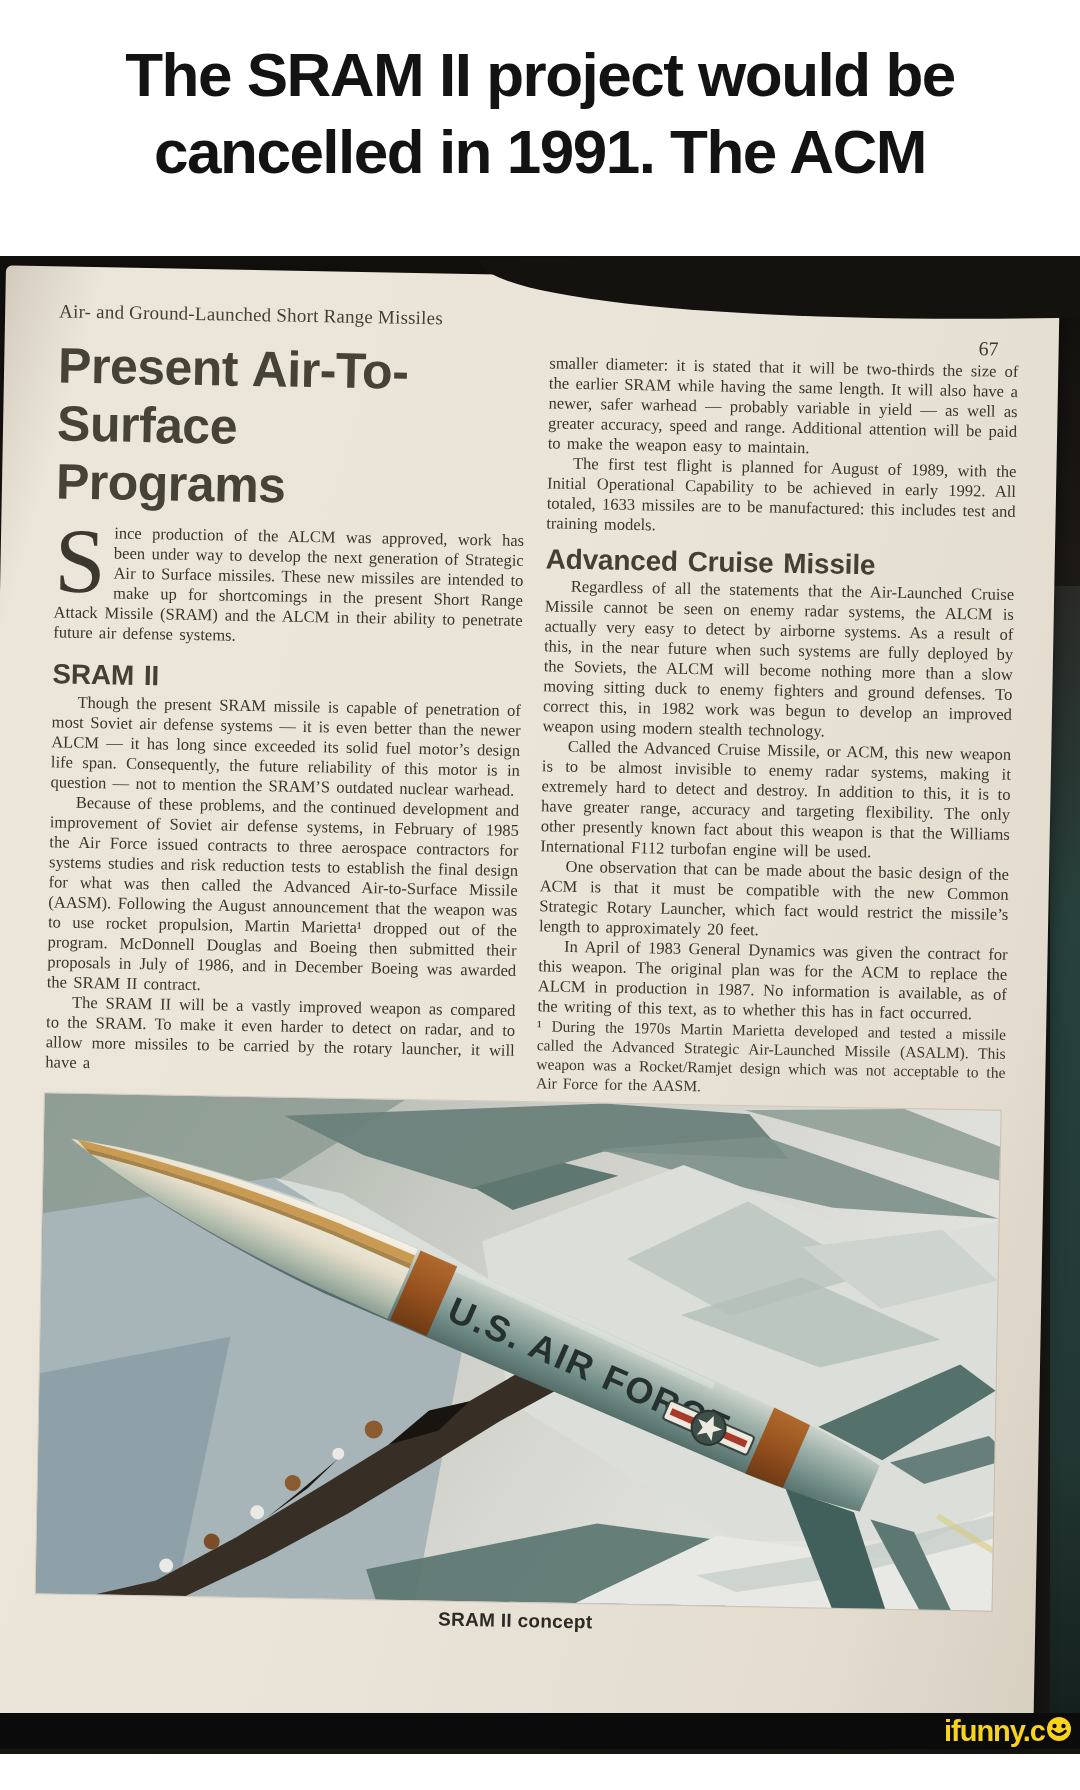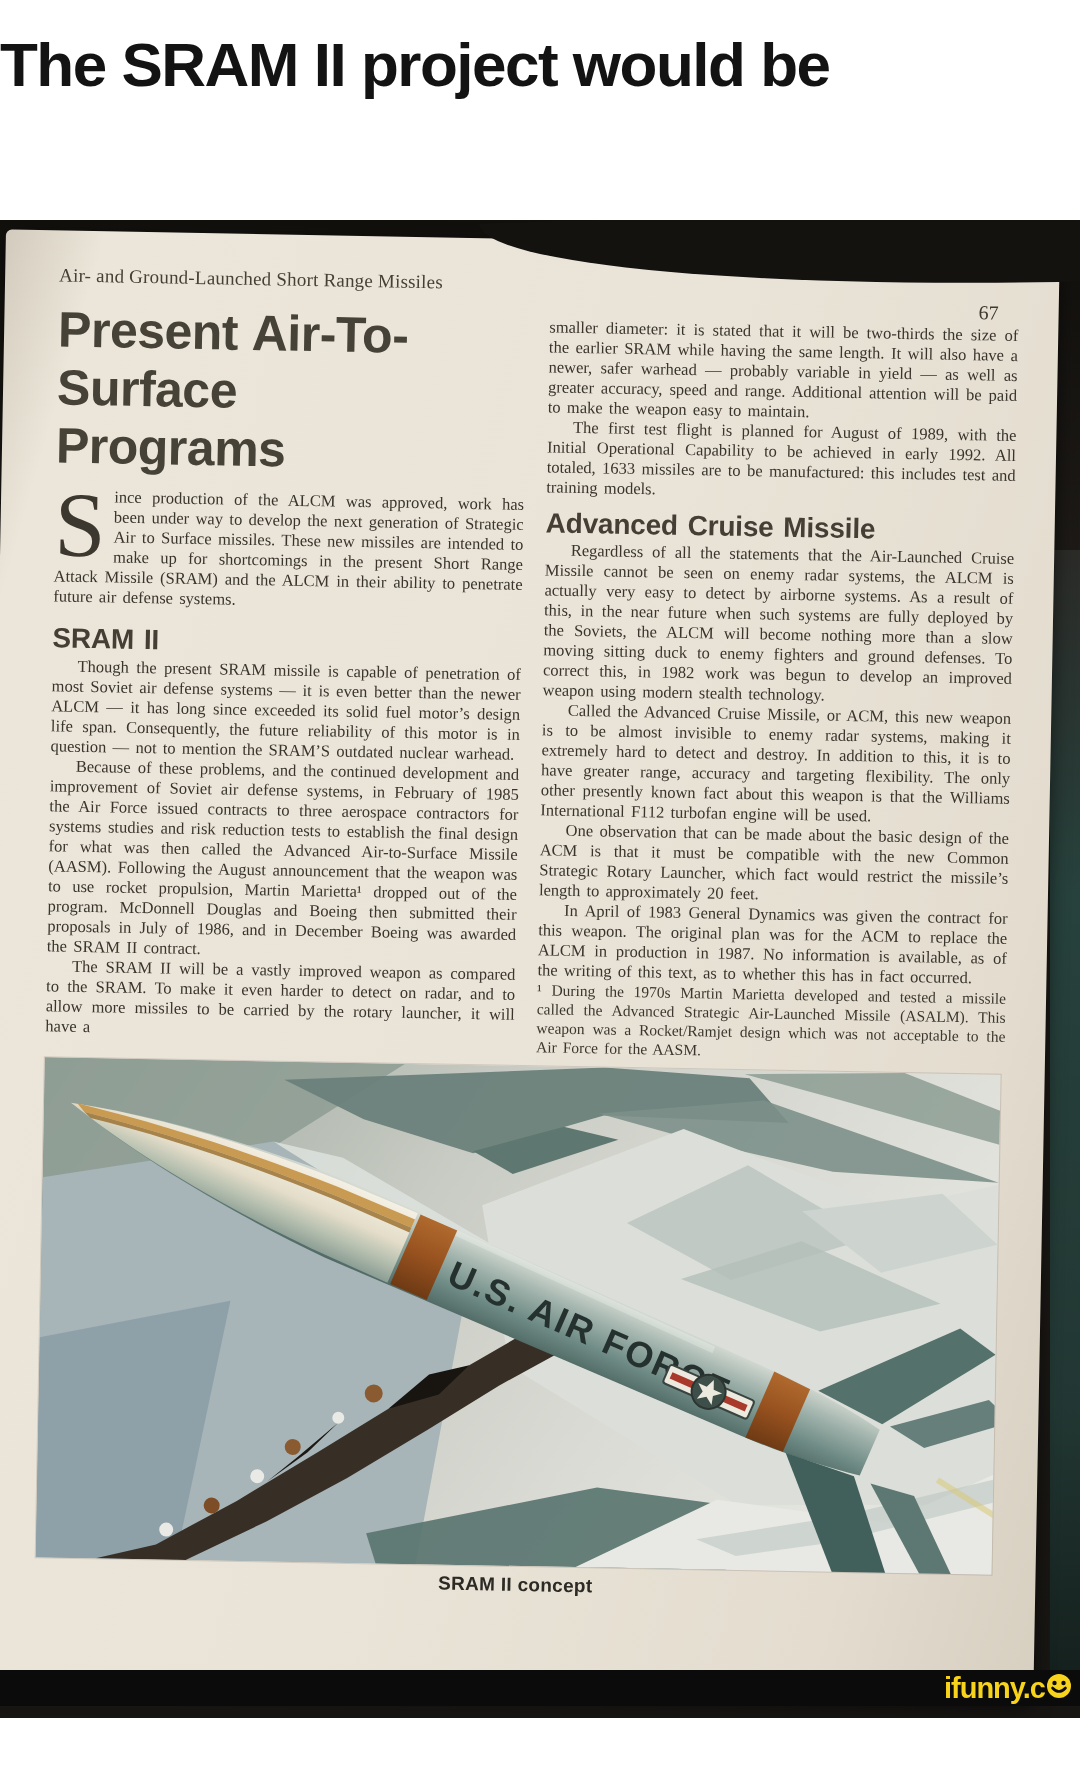--- a/index.html
+++ b/index.html
@@ -1,21 +1,21 @@
 <!DOCTYPE html>
 <html><head>
 <meta charset="utf-8">
 <style>
   html,body{margin:0;padding:0;}
   body{width:1080px;height:1790px;background:#ffffff;overflow:hidden;
        font-family:"Liberation Serif", serif;}
 
   
-  .meme-header{height:220px;background:#ffffff;text-align:left;
-               padding-top:26px;box-sizing:border-box;}
+  .meme-header{height:256px;background:#ffffff;text-align:center;
+               padding-top:36px;box-sizing:border-box;}
   .meme-line{font-family:"Liberation Sans",sans-serif;font-weight:700;
              font-size:62px;line-height:77px;color:#131313;letter-spacing:-1.5px;}
 
   
   .photo{position:relative;width:1080px;height:1498px;overflow:hidden;
          background:linear-gradient(180deg,#12100d 0%,#1e1b18 25%,#181613 100%);}
   .teal-edge{position:absolute;right:0;top:330px;bottom:28px;width:30px;z-index:0;
              background:linear-gradient(180deg,#2b2b28 0%,#27413c 30%,#223733 75%,#141f1c 100%);}
   .page{position:absolute;left:6px;top:10px;width:1054px;height:1452px;z-index:1;
         background:linear-gradient(105deg,#d2cbbd 0%,#ece6da 7%,#eae4d8 50%,#e3dccf 84%,#d7d0c1 100%);
@@ -50,32 +50,33 @@
   .right-col{padding-top:12px;}
   .footnote{font-size:15.5px;line-height:19px;margin-top:14px;color:#3c372e;}
 
   .illustration{margin-top:10px;width:956px;height:500px;position:relative;
                 outline:1px solid rgba(60,50,40,.15);}
   .illustration svg{display:block;}
   .caption{text-align:center;font-family:"Liberation Sans",sans-serif;font-weight:700;
            font-size:19px;color:#2d2a25;margin-top:8px;letter-spacing:.3px;}
 
   
-  .bottom-strip{position:absolute;left:0;bottom:12px;width:100%;height:36px;z-index:6;
+  .bottom-strip{position:absolute;left:0;bottom:5px;width:100%;height:36px;z-index:6;
                 background:#0b0b0b;display:flex;justify-content:flex-end;
                 align-items:center;padding-right:8px;box-sizing:border-box;}
   .watermark{display:flex;align-items:center;font-family:"Liberation Sans",sans-serif;
              font-weight:700;font-size:29px;color:#f8d31c;letter-spacing:-1px;}
   .watermark .smiley{margin-left:1px;transform:translateY(1px);}
 </style>
 </head>
 <body>
 
 <div class="meme-header">
   <div class="meme-line">The SRAM II project would be</div>
+  <div class="meme-line">cancelled in 1991. The ACM</div>
 </div>
 
 <div class="photo">
   <div class="teal-edge"></div>
 
   <div class="page">
     <div class="page-inner">
       <div class="running-head">Air- and Ground-Launched Short Range Missiles</div>
       <div class="page-number">67</div>
 

